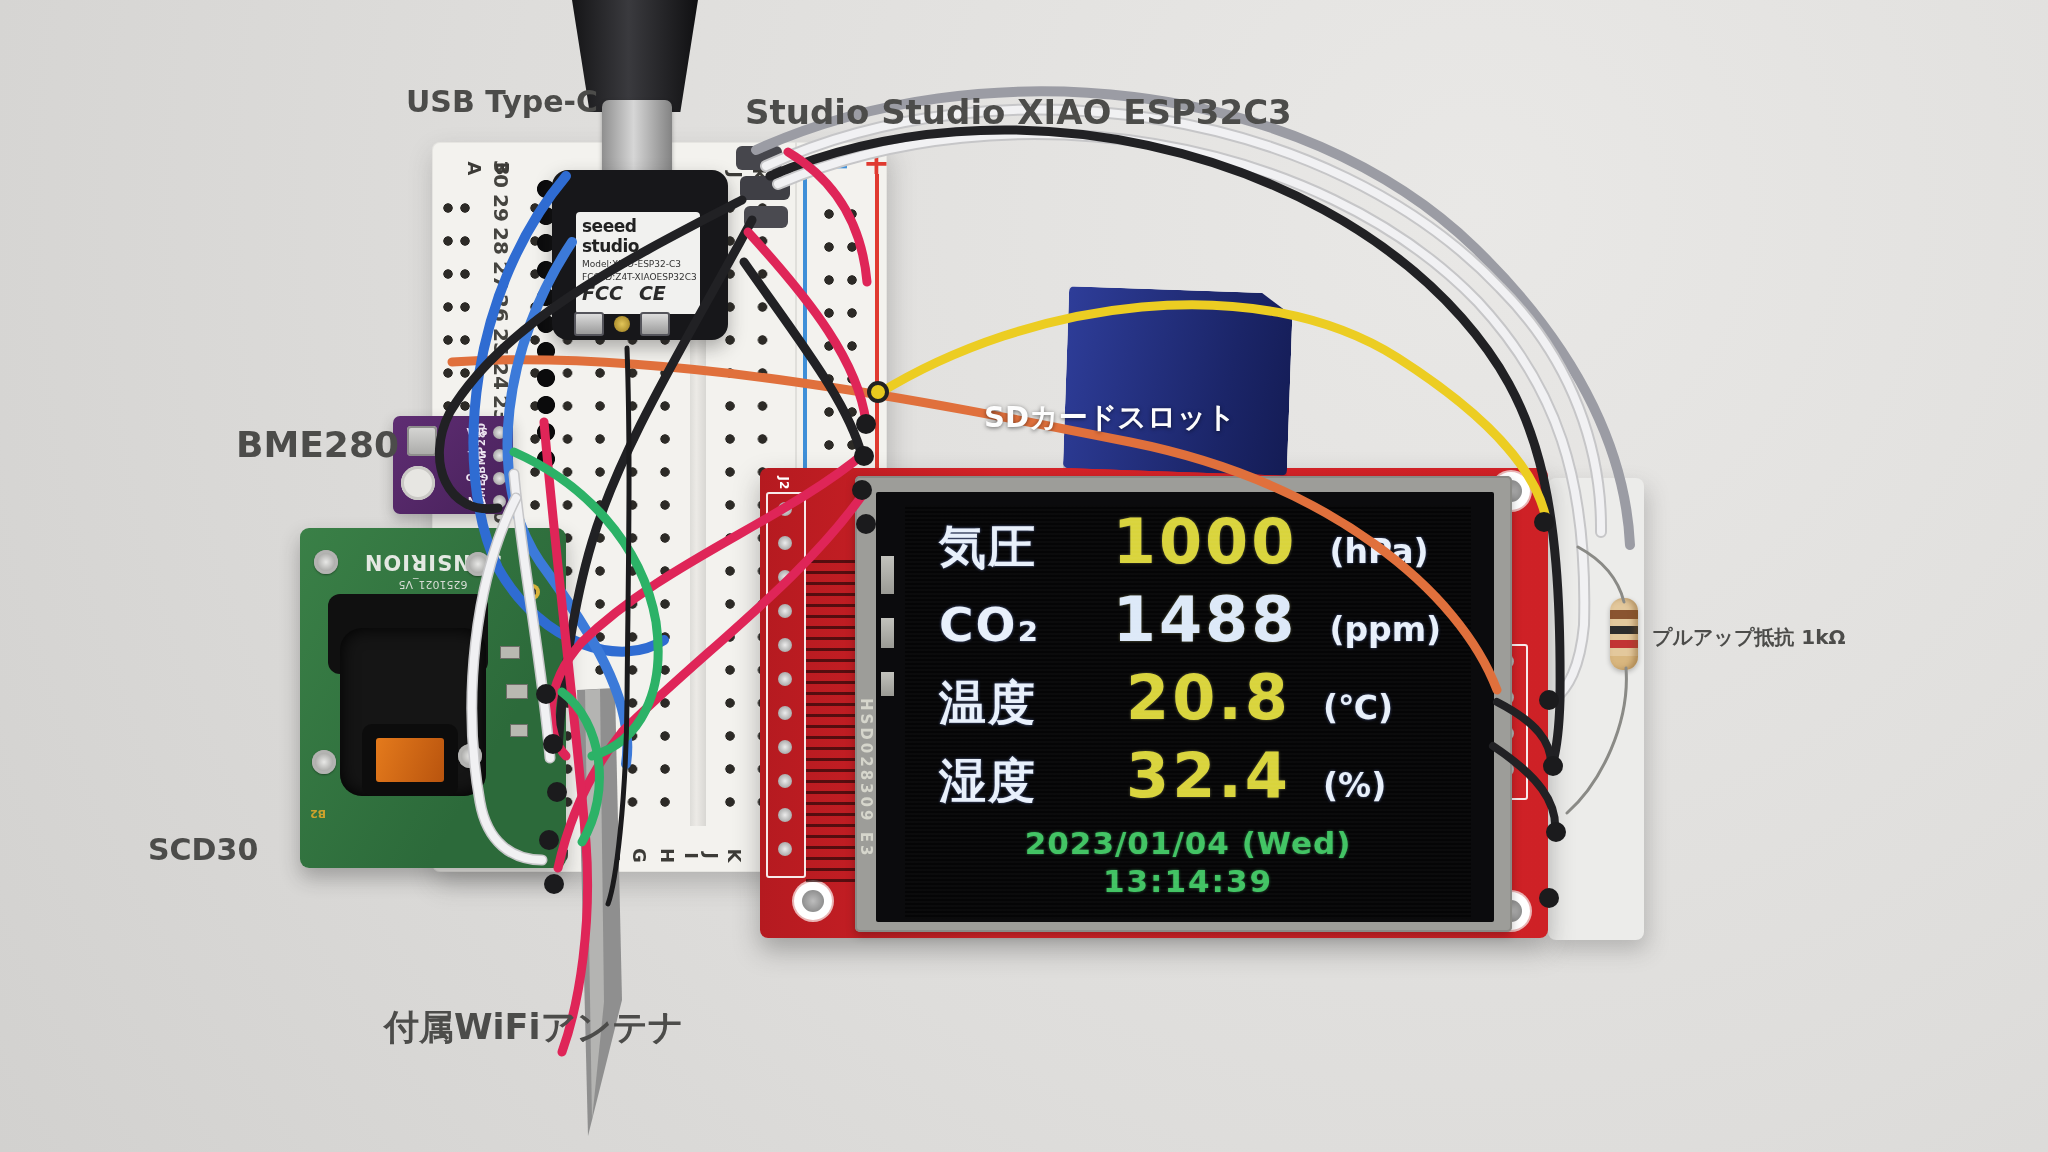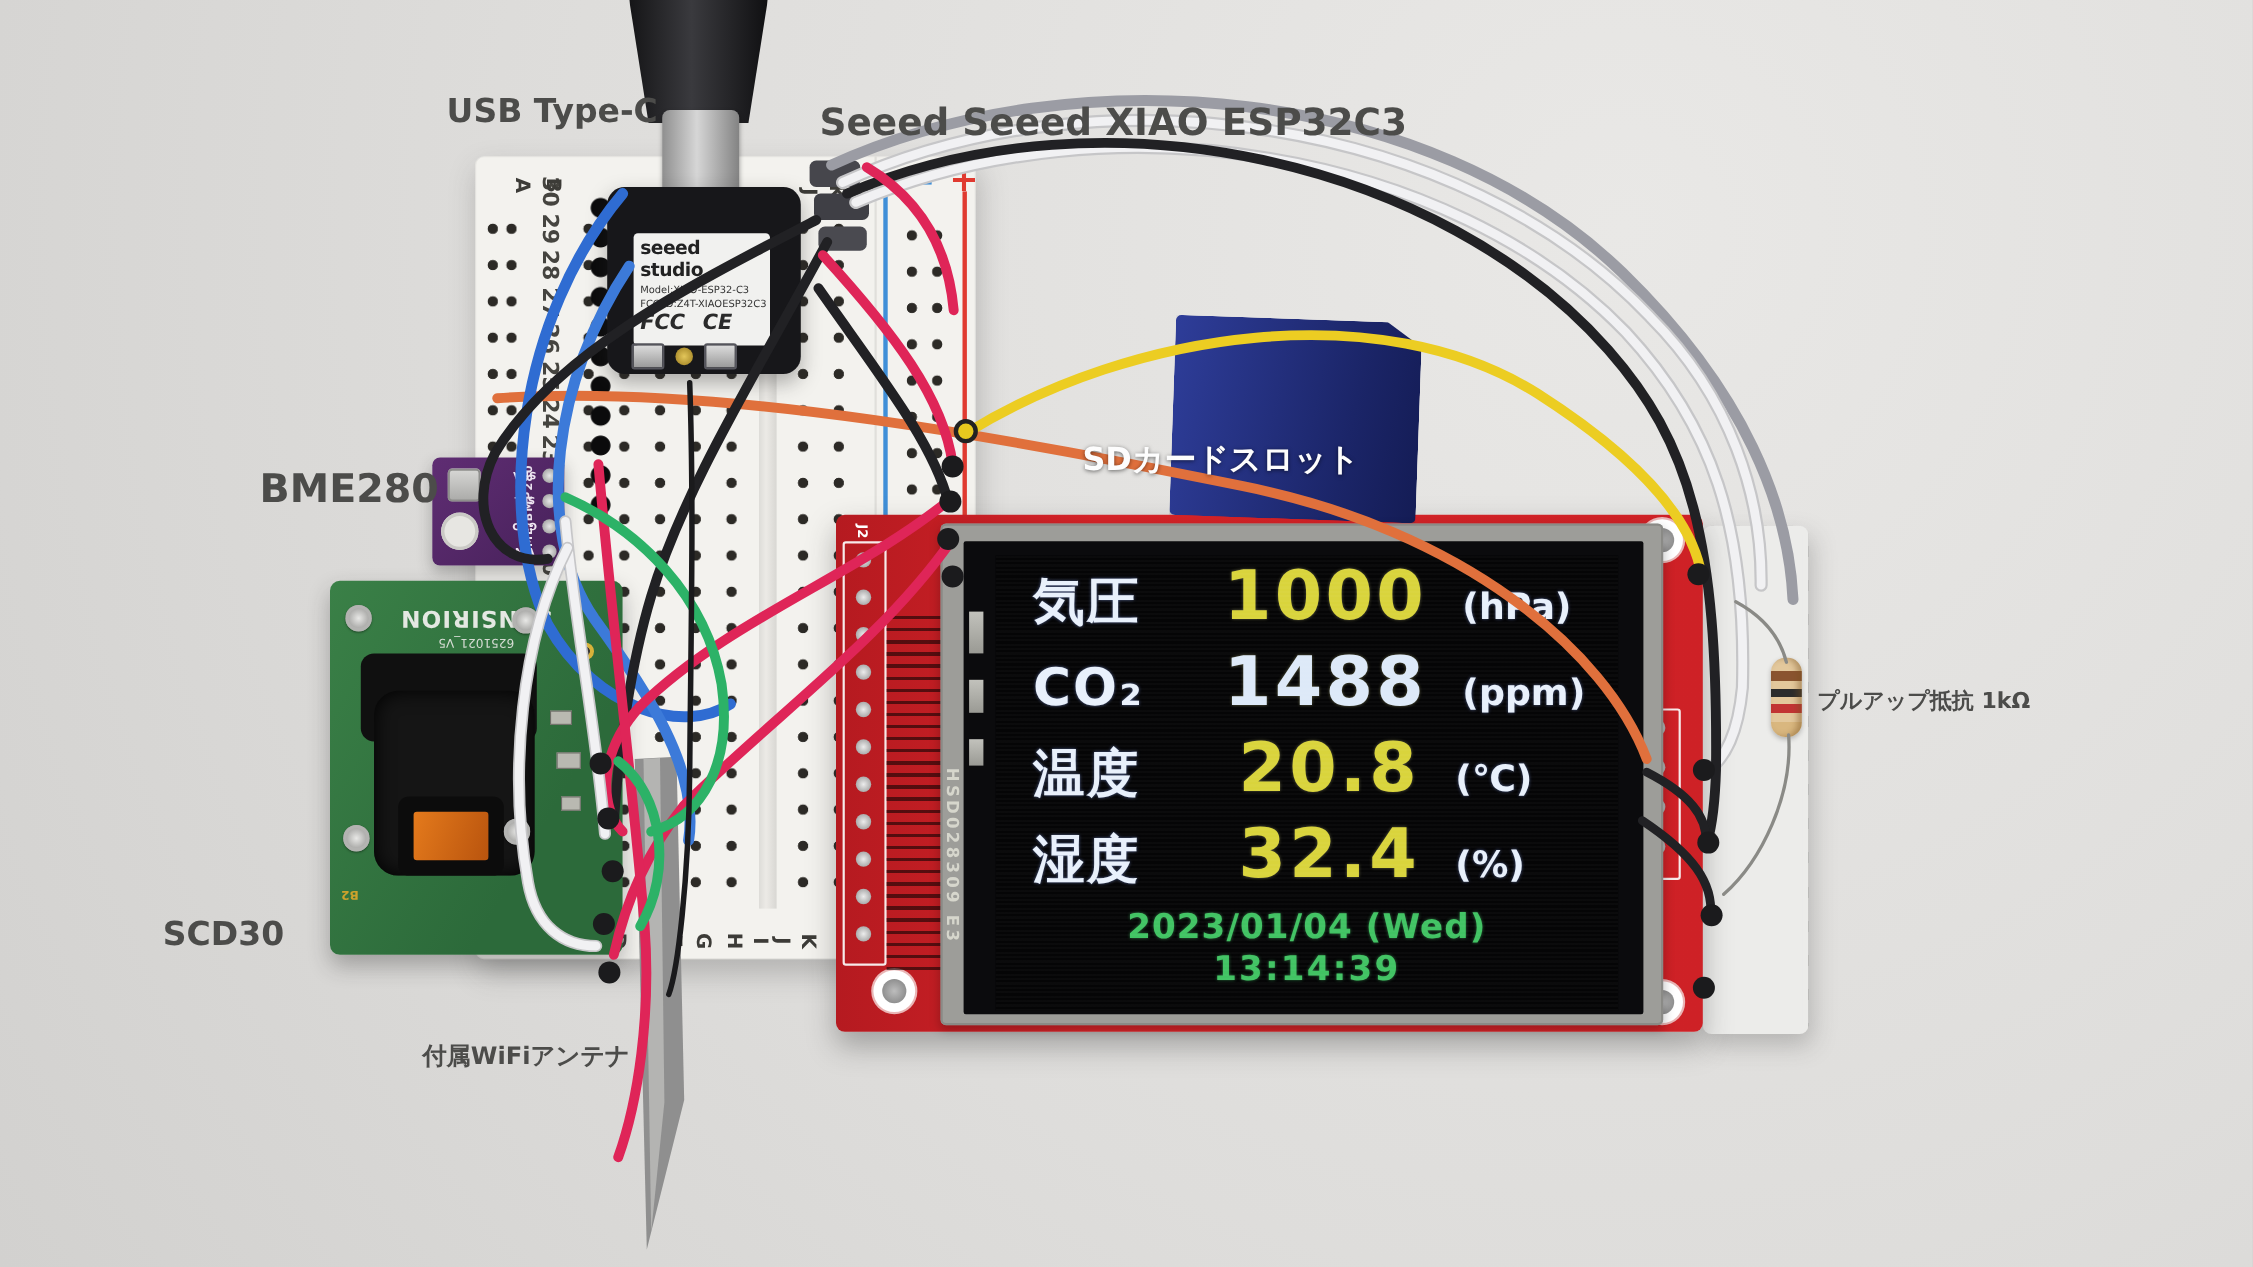--- a/index.html
+++ b/index.html
@@ -386,19 +386,19 @@
       <circle cx="1544" cy="522" r="10"></circle>
         <circle cx="1549" cy="700" r="10"></circle>
         <circle cx="1553" cy="766" r="10"></circle>
         <circle cx="1556" cy="832" r="10"></circle>
         <circle cx="1549" cy="898" r="10"></circle>
     </g>
     <circle cx="878" cy="392" r="9" fill="#e8c91e" stroke="#222" stroke-width="4"></circle>
   </svg>
 
   <div class="lbl" style="left:406px;top:84px;font-size:30px;">USB Type-C</div>
-  <div class="lbl" style="left:745px;top:92px;font-size:34px;">Seeed Seeed XIAO ESP32C3</div>
+  <div class="lbl" style="left:745px;top:92px;font-size:34px;">Studio Studio XIAO ESP32C3</div>
   <div class="lbl" style="left:236px;top:424px;font-size:36px;">BME280</div>
   <div class="lbl" style="left:148px;top:796px;font-size:30px;margin-top:36px;">SCD30</div>
   <div class="lbl annot-white" style="left:984px;top:398px;font-size:29px;">SDカードスロット</div>
   <div class="lbl" style="left:1652px;top:624px;font-size:20px;">プルアップ抵抗 1kΩ</div>
-  <div class="lbl" style="left:384px;top:945px;font-size:22px;text-align:center;">付属WiFiアンテナ</div>
+  <div class="lbl" style="left:384px;top:1004px;font-size:35px;text-align:center;">付属WiFiアンテナ</div>
 </div>
 
 </body></html>

